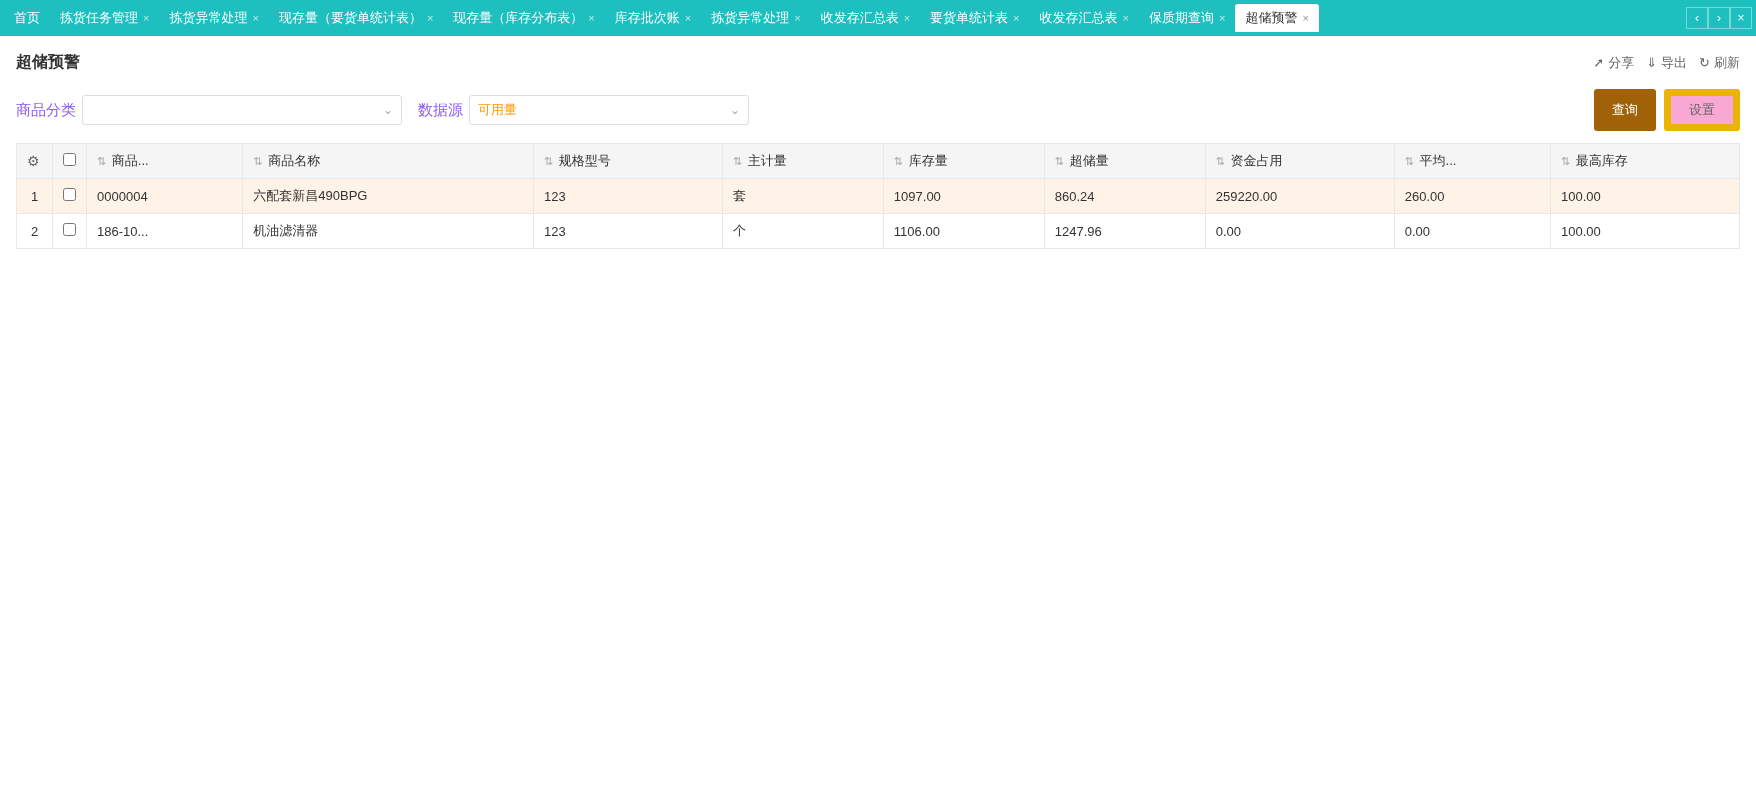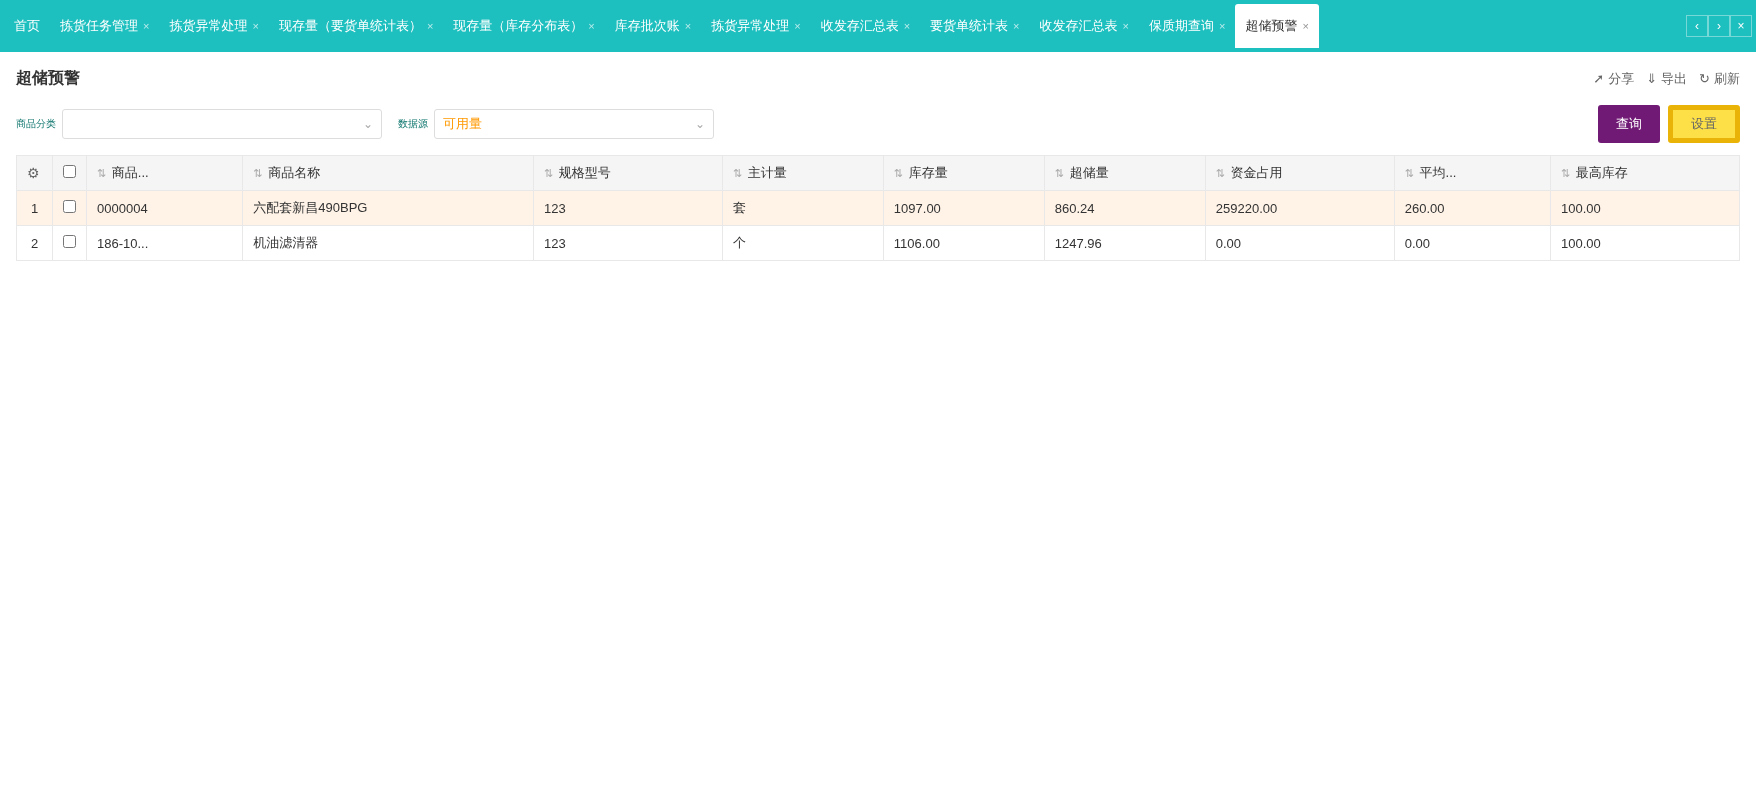--- a/index.html
+++ b/index.html
@@ -3,21 +3,21 @@
   <meta charset="utf-8">
   <style>
     * { box-sizing: border-box; margin: 0; padding: 0; font-family: 'Microsoft YaHei', Arial, sans-serif; font-size: 13px; }
     body { background: #f5f5f5; min-width: 1756px; }
 
     
     .top-nav {
       display: flex;
       align-items: center;
       background: #1dbfbf;
-      height: 52px;
+      height: 36px;
       padding: 4px 4px;
       overflow: hidden;
     }
     .top-nav-item {
       display: flex;
       align-items: center;
       padding: 0 10px;
       height: 100%;
       color: #fff;
       cursor: pointer;
@@ -96,23 +96,23 @@
       align-items: center;
       gap: 16px;
       margin-bottom: 12px;
     }
     .filter-group {
       display: flex;
       align-items: center;
       gap: 6px;
     }
     .filter-label {
-      color: #0f766e;
+      color: #8b5cf6;
       white-space: nowrap;
-      font-size: 10px;
+      font-size: 15px;
     }
     .filter-select {
       display: flex;
       align-items: center;
       justify-content: space-between;
       border: 1px solid #ddd;
       border-radius: 3px;
       padding: 4px 8px;
       background: #fff;
       cursor: pointer;
@@ -125,32 +125,32 @@
       min-width: 280px;
       gap: 12px;
     }
     .filter-select .chevron { color: #aaa; font-size: 12px; }
     .filter-buttons {
       margin-left: auto;
       display: flex;
       gap: 8px;
     }
     .btn-query {
-      background: #701a75;
+      background: #a16207;
       color: #fff;
       border: none;
       border-radius: 3px;
       padding: 5px 18px;
       cursor: pointer;
       font-size: 13px;
     }
     .btn-settings {
-      background: #fde047;
+      background: #f9a8d4;
       color: #666;
-      border: 5px solid #eab308;
+      border: 7px solid #eab308;
       border-radius: 3px;
       padding: 5px 18px;
       cursor: pointer;
       font-size: 13px;
     }
 
     
     .data-table {
       width: 100%;
       border-collapse: collapse;

